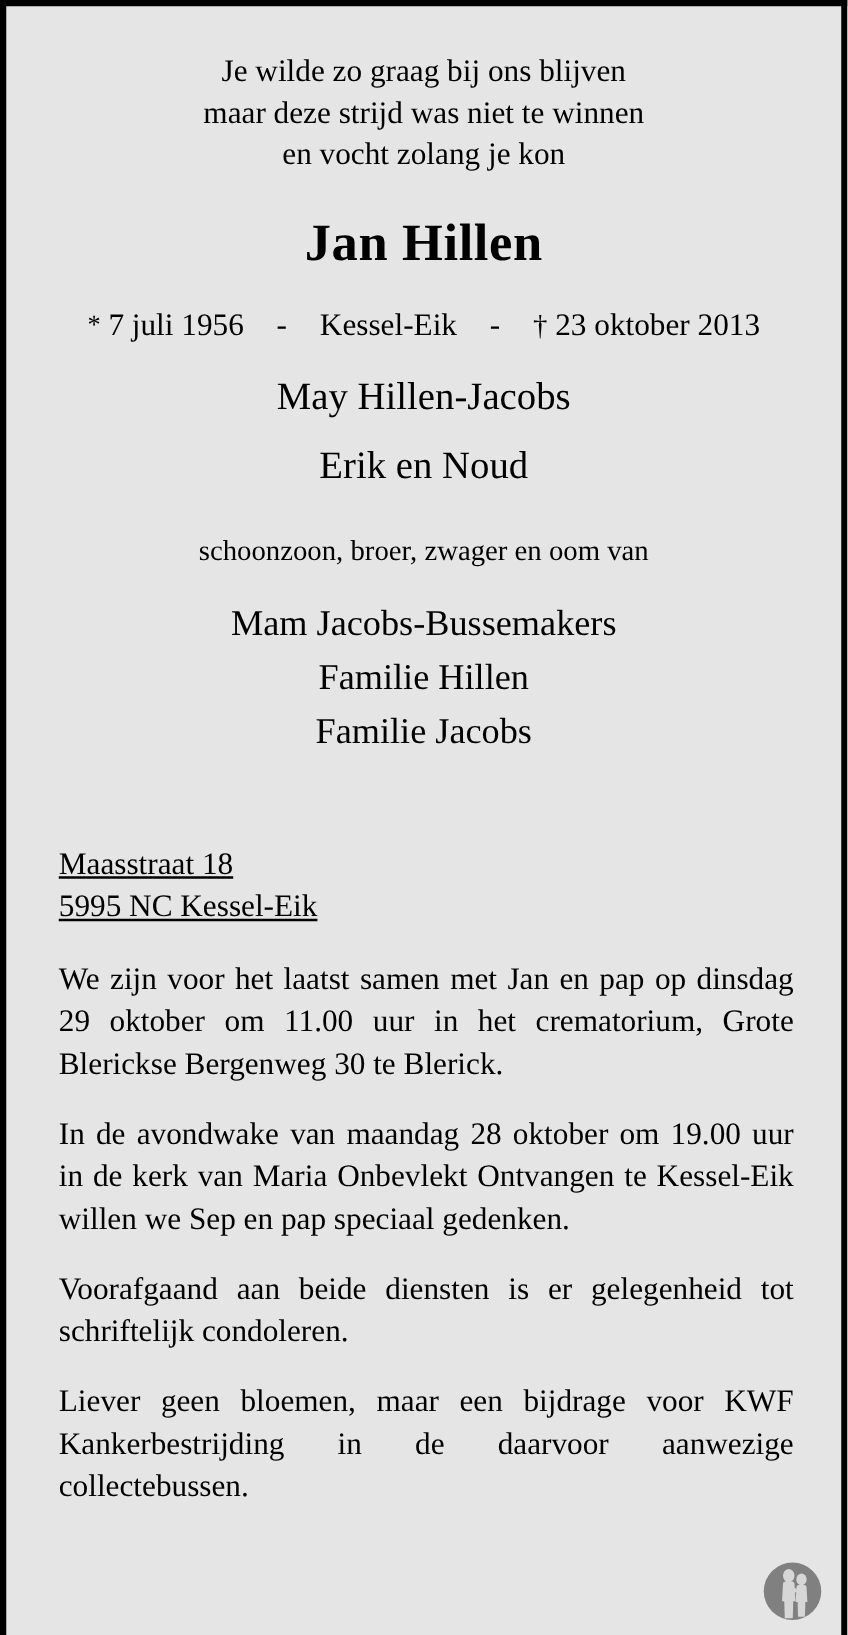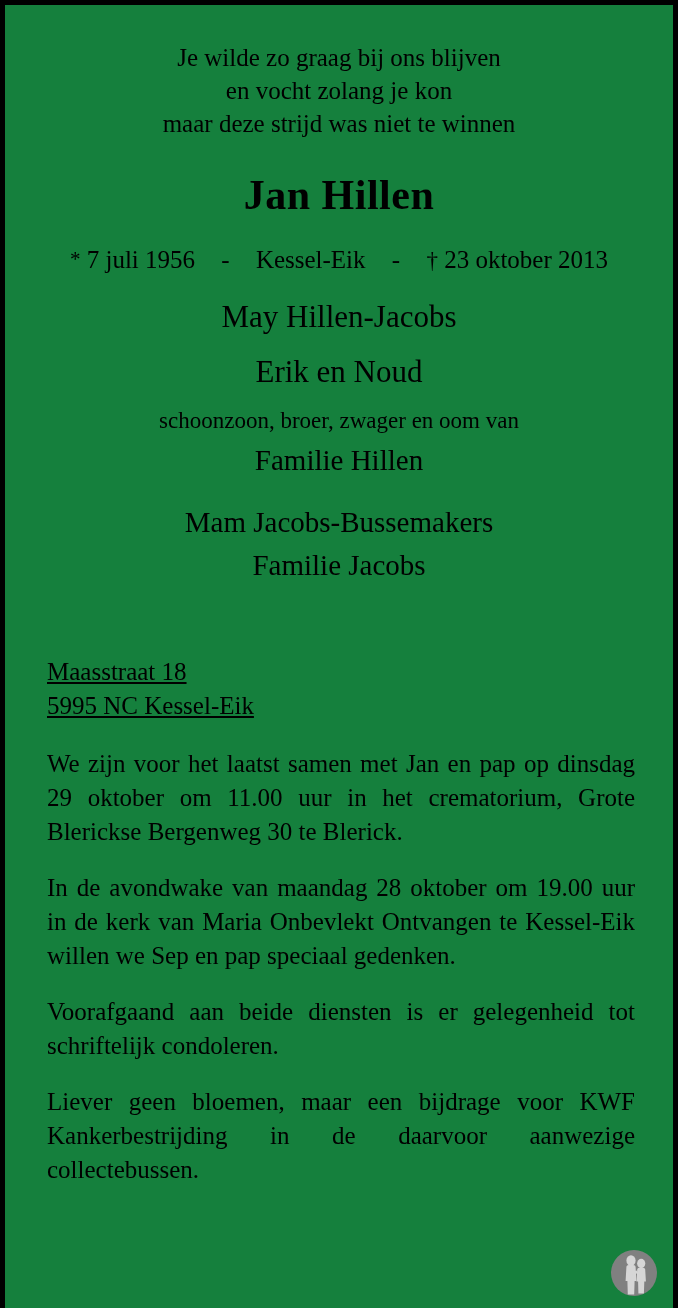--- a/index.html
+++ b/index.html
@@ -9,21 +9,21 @@
   }
   body {
     font-family: "Liberation Serif", "DejaVu Serif", serif;
     color: #000000;
   }
   .notice {
     position: relative;
     width: 678px;
     height: 1308px;
     box-sizing: border-box;
-    background: #15803d;
+    background: #e5e5e5;
     border-top: 5px solid #000000;
     border-left: 5px solid #000000;
     border-right: 5px solid #000000;
     border-bottom: 0;
     overflow: hidden;
   }
   .inner {
     padding: 0 38px;
     box-sizing: border-box;
     height: 100%;
@@ -74,21 +74,21 @@
     font-size: 31px;
     line-height: 36px;
   }
   .rel-name.small {
     font-size: 29px;
   }
   .r-echtgenoot { margin-top: 37px; }
   .r-may        { margin-top: 23px; }
   .r-papvan     { margin-top: 24px; }
   .r-erik       { margin-top: 19px; }
-  .r-schoon     { margin-top: 17px; }
+  .r-schoon     { margin-top: 37px; }
   .r-mam        { margin-top: 26px; }
   .r-famh       { margin-top: 7px; }
   .r-famj       { margin-top: 7px; }
 
   
   .address {
     margin-top: 72px;
     font-size: 25px;
     line-height: 34px;
     text-align: left;
@@ -121,42 +121,42 @@
   }
 </style>
 </head>
 <body>
 
 <div class="notice">
   <div class="inner">
 
     <div class="poem">
       <div>Je wilde zo graag bij ons blijven</div>
+      <div>maar deze strijd was niet te winnen</div>
       <div>en vocht zolang je kon</div>
-      <div>maar deze strijd was niet te winnen</div>
     </div>
 
     <div class="deceased-name">Jan Hillen</div>
 
     <div class="dates">
       <span class="star">*</span>
       <span>7 juli 1956</span>
       <span class="sep">-</span>
       <span>Kessel-Eik</span>
       <span class="sep">-</span>
       <span class="cross">†</span>
       <span>23 oktober 2013</span>
     </div>
 
     <div class="relations">
       <div class="rel-name r-may">May Hillen-Jacobs</div>
       <div class="rel-name r-erik">Erik en Noud</div>
       <div class="rel-label r-schoon">schoonzoon, broer, zwager en oom van</div>
+      <div class="rel-name small r-mam">Mam Jacobs-Bussemakers</div>
       <div class="rel-name small r-famh">Familie Hillen</div>
-      <div class="rel-name small r-mam">Mam Jacobs-Bussemakers</div>
       <div class="rel-name small r-famj">Familie Jacobs</div>
     </div>
 
     <div class="address">
       <div>Maasstraat 18</div>
       <div>5995 NC  Kessel-Eik</div>
     </div>
 
     <div class="body-copy">
       <p>We zijn voor het laatst samen met Jan en pap op dinsdag 29 oktober om 11.00 uur in het crematorium, Grote Blerickse Bergenweg 30 te Blerick.</p>

